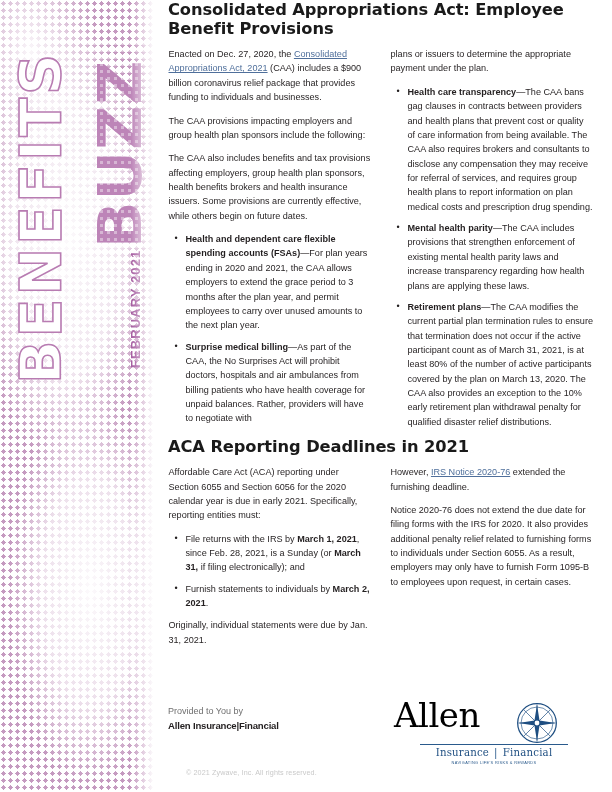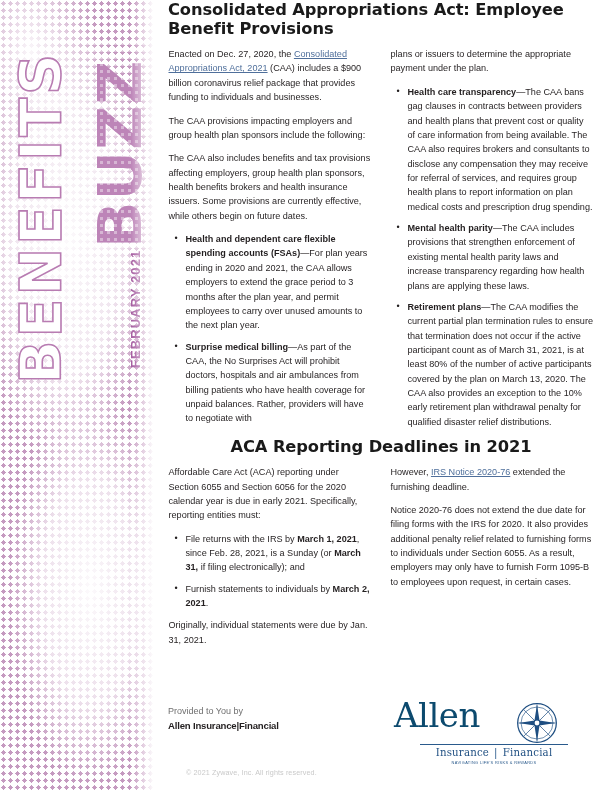--- a/index.html
+++ b/index.html
@@ -98,21 +98,21 @@
   h1.section-title{
     font-family:"DejaVu Sans", sans-serif;
     font-size:16.3px;
     line-height:1.17;
     font-weight:bold;
     color:#1a1a1a;
     margin:0;
     letter-spacing:-.1px;
   }
   .title-1{margin-top:42px;}
-  .title-2{margin-top:18px;text-align:center;}
+  .title-2{margin-top:18px;}
 
   .cols{
     display:flex;
     gap:19px;
     margin-top:9px;
     justify-content:center;
   }
   .col{width:203px;}
 
   p{
@@ -174,21 +174,21 @@
   .logo{
     position:absolute;left:222px;top:700px;width:204px;height:72px;
   }
   .logo-row{
     position:relative;height:46px;
   }
   .logo-word{
     position:absolute;left:4px;top:-2px;
     font-family:"DejaVu Serif", serif;
     font-size:34px;
-    color:#0c4a6e;
+    color:#000000;
     letter-spacing:-.5px;
     line-height:1;
   }
   .compass{
     position:absolute;left:126px;top:2px;
   }
   .logo-sub{
     position:absolute;left:30px;top:44px;width:148px;
     border-top:1.1px solid #2a5a8c;
     padding-top:2px;

